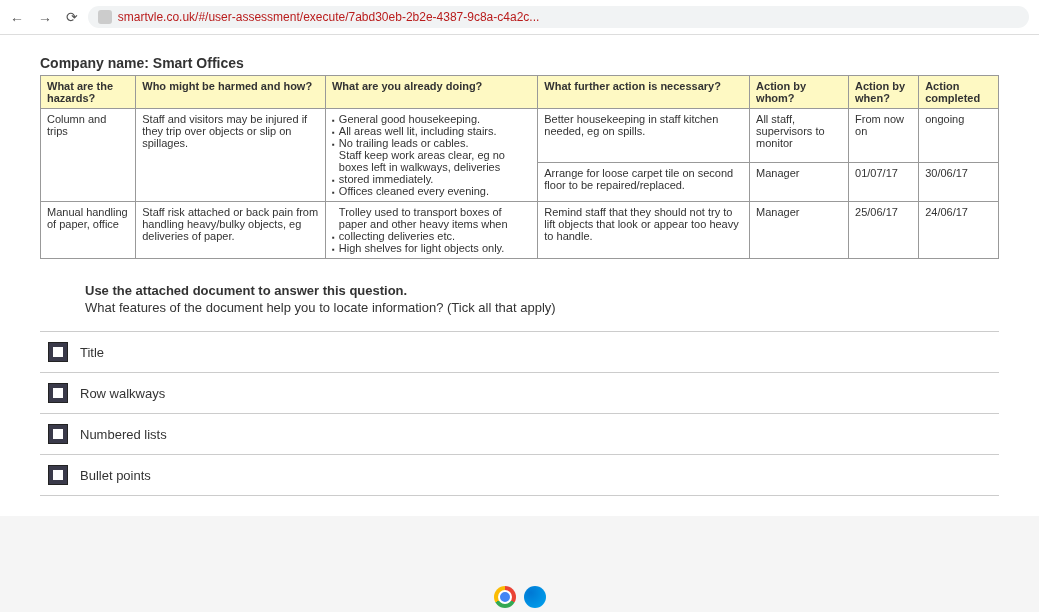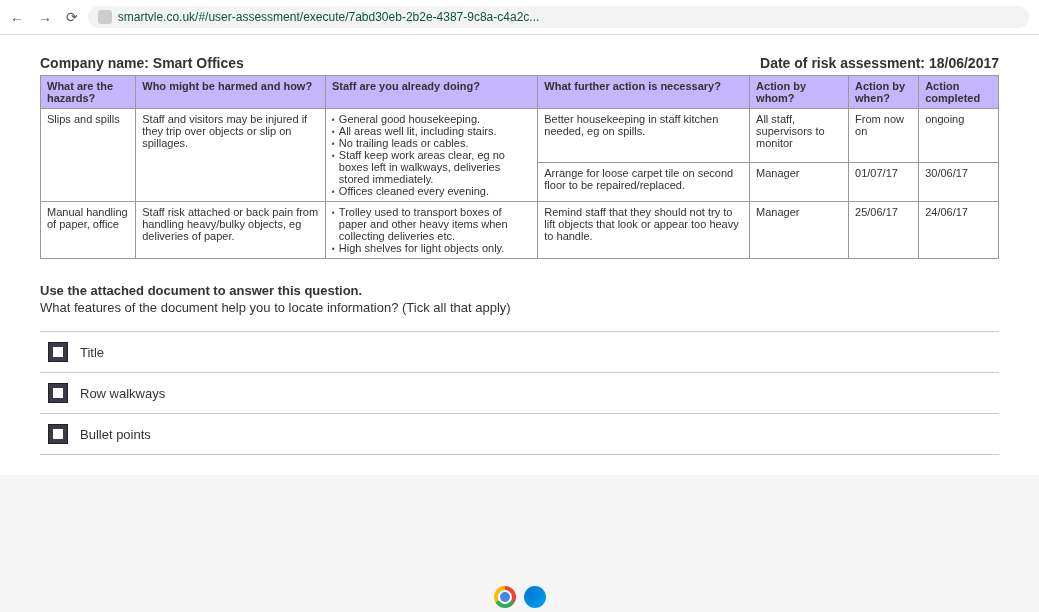--- a/index.html
+++ b/index.html
@@ -1,34 +1,34 @@
 <!DOCTYPE html>
 <html><head>
   <meta charset="utf-8">
   <style>
     * { box-sizing: border-box; margin: 0; padding: 0; }
     body { font-family: Arial, sans-serif; font-size: 12px; background: #f5f5f5; color: #333; }
 
     .browser-bar { display: flex; align-items: center; padding: 6px 10px; background: #fff; border-bottom: 1px solid #ddd; gap: 10px; }
     .nav-buttons { display: flex; gap: 14px; align-items: center; }
     .nav-btn { cursor: pointer; color: #555; font-size: 14px; }
-    .url-bar { flex: 1; padding: 4px 10px; background: #f1f3f4; border-radius: 12px; color: #14532d; display: flex; align-items: center; gap: 6px; }
+    .url-bar { flex: 1; padding: 4px 10px; background: #f1f3f4; border-radius: 12px; color: #b91c1c; display: flex; align-items: center; gap: 6px; }
     .site-icon { width: 14px; height: 14px; background: #ccc; border-radius: 3px; display: inline-block; }
 
     .page { background: #fff; padding: 10px 40px 20px 40px; }
 
     .header-row { display: flex; justify-content: space-between; margin: 10px 0 4px 0; font-weight: bold; font-size: 14px; }
 
     table.risk { border-collapse: collapse; width: 100%; font-size: 11px; }
     table.risk th, table.risk td { border: 1px solid #999; padding: 4px 6px; vertical-align: top; text-align: left; }
-    table.risk th { font-weight: bold; background: #c4b5fd; }
-    .bullet-item { display: flex; align-items: flex-start; gap: 4px; }
+    table.risk th { font-weight: bold; background: #fef9c3; }
+    .bullet-item { display: flex; align-items: flex-end; gap: 4px; }
     .bullet-item::before { content: "▪"; font-size: 8px; margin-top: 2px; }
 
-    .question { margin-top: 24px; font-size: 13px; }
+    .question { margin-top: 24px; font-size: 13px; margin-left: 45px; }
     .question-intro { font-weight: bold; }
     .question-text { margin-top: 2px; }
 
     .options { margin-top: 16px; }
     .option-row { display: flex; align-items: center; padding: 10px 8px; border-bottom: 1px solid #ccc; }
     .option-row:first-child { border-top: 1px solid #ccc; }
     .checkbox { width: 20px; height: 20px; background: #3a3a4a; border: 1px solid #222; display: flex; align-items: center; justify-content: center; margin-right: 12px; cursor: pointer; }
     .checkbox-inner { width: 10px; height: 10px; background: #fff; }
     .option-label { font-size: 13px; }
 
@@ -50,38 +50,37 @@
   <div class="url-bar">
     <span class="site-icon"></span>
     <span>smartvle.co.uk/#/user-assessment/execute/7abd30eb-2b2e-4387-9c8a-c4a2c...</span>
   </div>
 </div>
 
 <div class="page">
 
   <div class="header-row">
     <span>Company name: Smart Offices</span>
-    <span>Date of risk assessment: 18/06/2017</span>
   </div>
 
   <table class="risk">
     <thead>
       <tr>
         <th>What are the hazards?</th>
         <th>Who might be harmed and how?</th>
-        <th>Staff are you already doing?</th>
+        <th>What are you already doing?</th>
         <th>What further action is necessary?</th>
         <th>Action by whom?</th>
         <th>Action by when?</th>
         <th>Action completed</th>
       </tr>
     </thead>
     <tbody>
       <tr>
-        <td rowspan="2">Slips and spills</td>
+        <td rowspan="2">Column and trips</td>
         <td rowspan="2">Staff and visitors may be injured if they trip over objects or slip on spillages.</td>
         <td rowspan="2">
           <div class="bullet-item">
               <span>General good housekeeping.</span>
             </div>
           <div class="bullet-item">
               <span>All areas well lit, including stairs.</span>
             </div>
           <div class="bullet-item">
               <span>No trailing leads or cables.</span>
@@ -138,20 +137,26 @@
     <div class="option-row">
       <div class="checkbox">
           <div class="checkbox-inner"></div>
         </div>
       <span class="option-label">Row walkways</span>
     </div>
     <div class="option-row">
       <div class="checkbox">
           <div class="checkbox-inner"></div>
         </div>
+      <span class="option-label">Numbered lists</span>
+    </div>
+    <div class="option-row">
+      <div class="checkbox">
+          <div class="checkbox-inner"></div>
+        </div>
       <span class="option-label">Bullet points</span>
     </div>
   </div>
 
 </div>
 
 <div class="taskbar">
   <div class="taskbar-icon chrome-icon"></div>
   <div class="taskbar-icon edge-icon"></div>
 </div>

